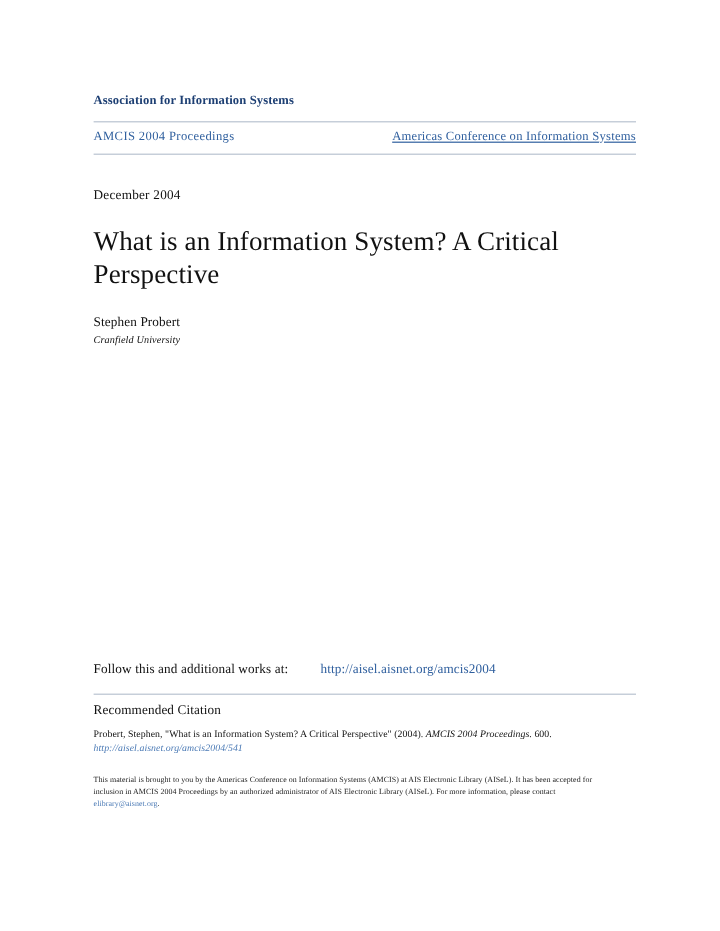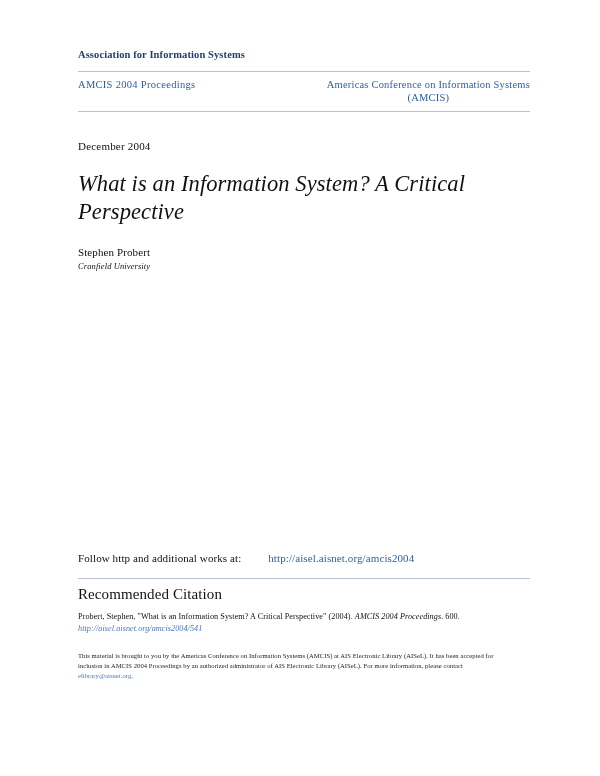--- a/index.html
+++ b/index.html
@@ -22,21 +22,21 @@
   }
   .content {
     position: absolute;
     left: 78px;
     top: 0;
     width: 452px;
   }
 
   
   .masthead {
-    margin-top: 48px;
+    margin-top: 78px;
   }
   .masthead-line1 {
     font-family: "Liberation Serif", serif;
     font-weight: bold;
     font-size: 10.5px;
     color: #1d3f73;
     letter-spacing: 0.1px;
     line-height: 13px;
   }
   .masthead-line2 {
@@ -61,41 +61,41 @@
   }
   .series-left {
     font-size: 10.5px;
     color: #2f5f9e;
     letter-spacing: 0.3px;
     line-height: 13px;
   }
   .series-right {
     font-size: 10.5px;
     color: #2f5f9e;
-    text-align: center;
+    text-align: left;
     line-height: 13px;
     letter-spacing: 0.2px;
     max-width: 230px;
+    text-decoration: underline;
   }
 
   
   .pub-date {
     margin-top: 28px;
     font-size: 11px;
     color: #111111;
     letter-spacing: 0.2px;
   }
   .title {
     margin-top: 18px;
     font-size: 22.5px;
     line-height: 28px;
     color: #111111;
     font-weight: normal;
     letter-spacing: 0.1px;
-    font-style: italic;
   }
   .author {
     margin-top: 20px;
     font-size: 11px;
     color: #111111;
     letter-spacing: 0.1px;
   }
   .affiliation {
     margin-top: 3px;
     font-size: 8.5px;
@@ -125,21 +125,21 @@
     position: absolute;
     left: 78px;
     top: 578px;
     width: 452px;
   }
   .citation-rule {
     border-top: 1px solid #b9c2d0;
     margin-bottom: 7px;
   }
   .citation-heading {
-    font-size: 15px;
+    font-size: 11px;
     color: #111111;
     letter-spacing: 0.1px;
   }
   .citation-text {
     margin-top: 8px;
     font-size: 8.2px;
     line-height: 11px;
     color: #111111;
     letter-spacing: 0.05px;
   }
@@ -175,35 +175,34 @@
   <div class="content">
 
     <div class="masthead">
       <div class="masthead-line1">Association for Information Systems</div>
     </div>
 
     <div class="series-bar">
       <div class="series-left">AMCIS 2004 Proceedings</div>
       <div class="series-right">
         <div>Americas Conference on Information Systems</div>
-        <div>(AMCIS)</div>
       </div>
     </div>
 
     <div class="pub-date">December 2004</div>
 
     <div class="title">What is an Information System? A Critical Perspective</div>
 
     <div class="author">Stephen Probert</div>
     <div class="affiliation">Cranfield University</div>
 
   </div>
 
   <div class="follow">
-    <span>Follow http and additional works at:</span>
+    <span>Follow this and additional works at:</span>
     <a class="link" href="#">http://aisel.aisnet.org/amcis2004</a>
   </div>
 
   <div class="citation-wrap">
     <div class="citation-rule"></div>
     <div class="citation-heading">Recommended Citation</div>
     <div class="citation-text">
       <span>Probert, Stephen, "What is an Information System? A Critical Perspective" (2004). </span><span class="italic">AMCIS 2004 Proceedings</span><span>. 600.</span>
     </div>
     <a class="citation-link" href="#">http://aisel.aisnet.org/amcis2004/541</a>

